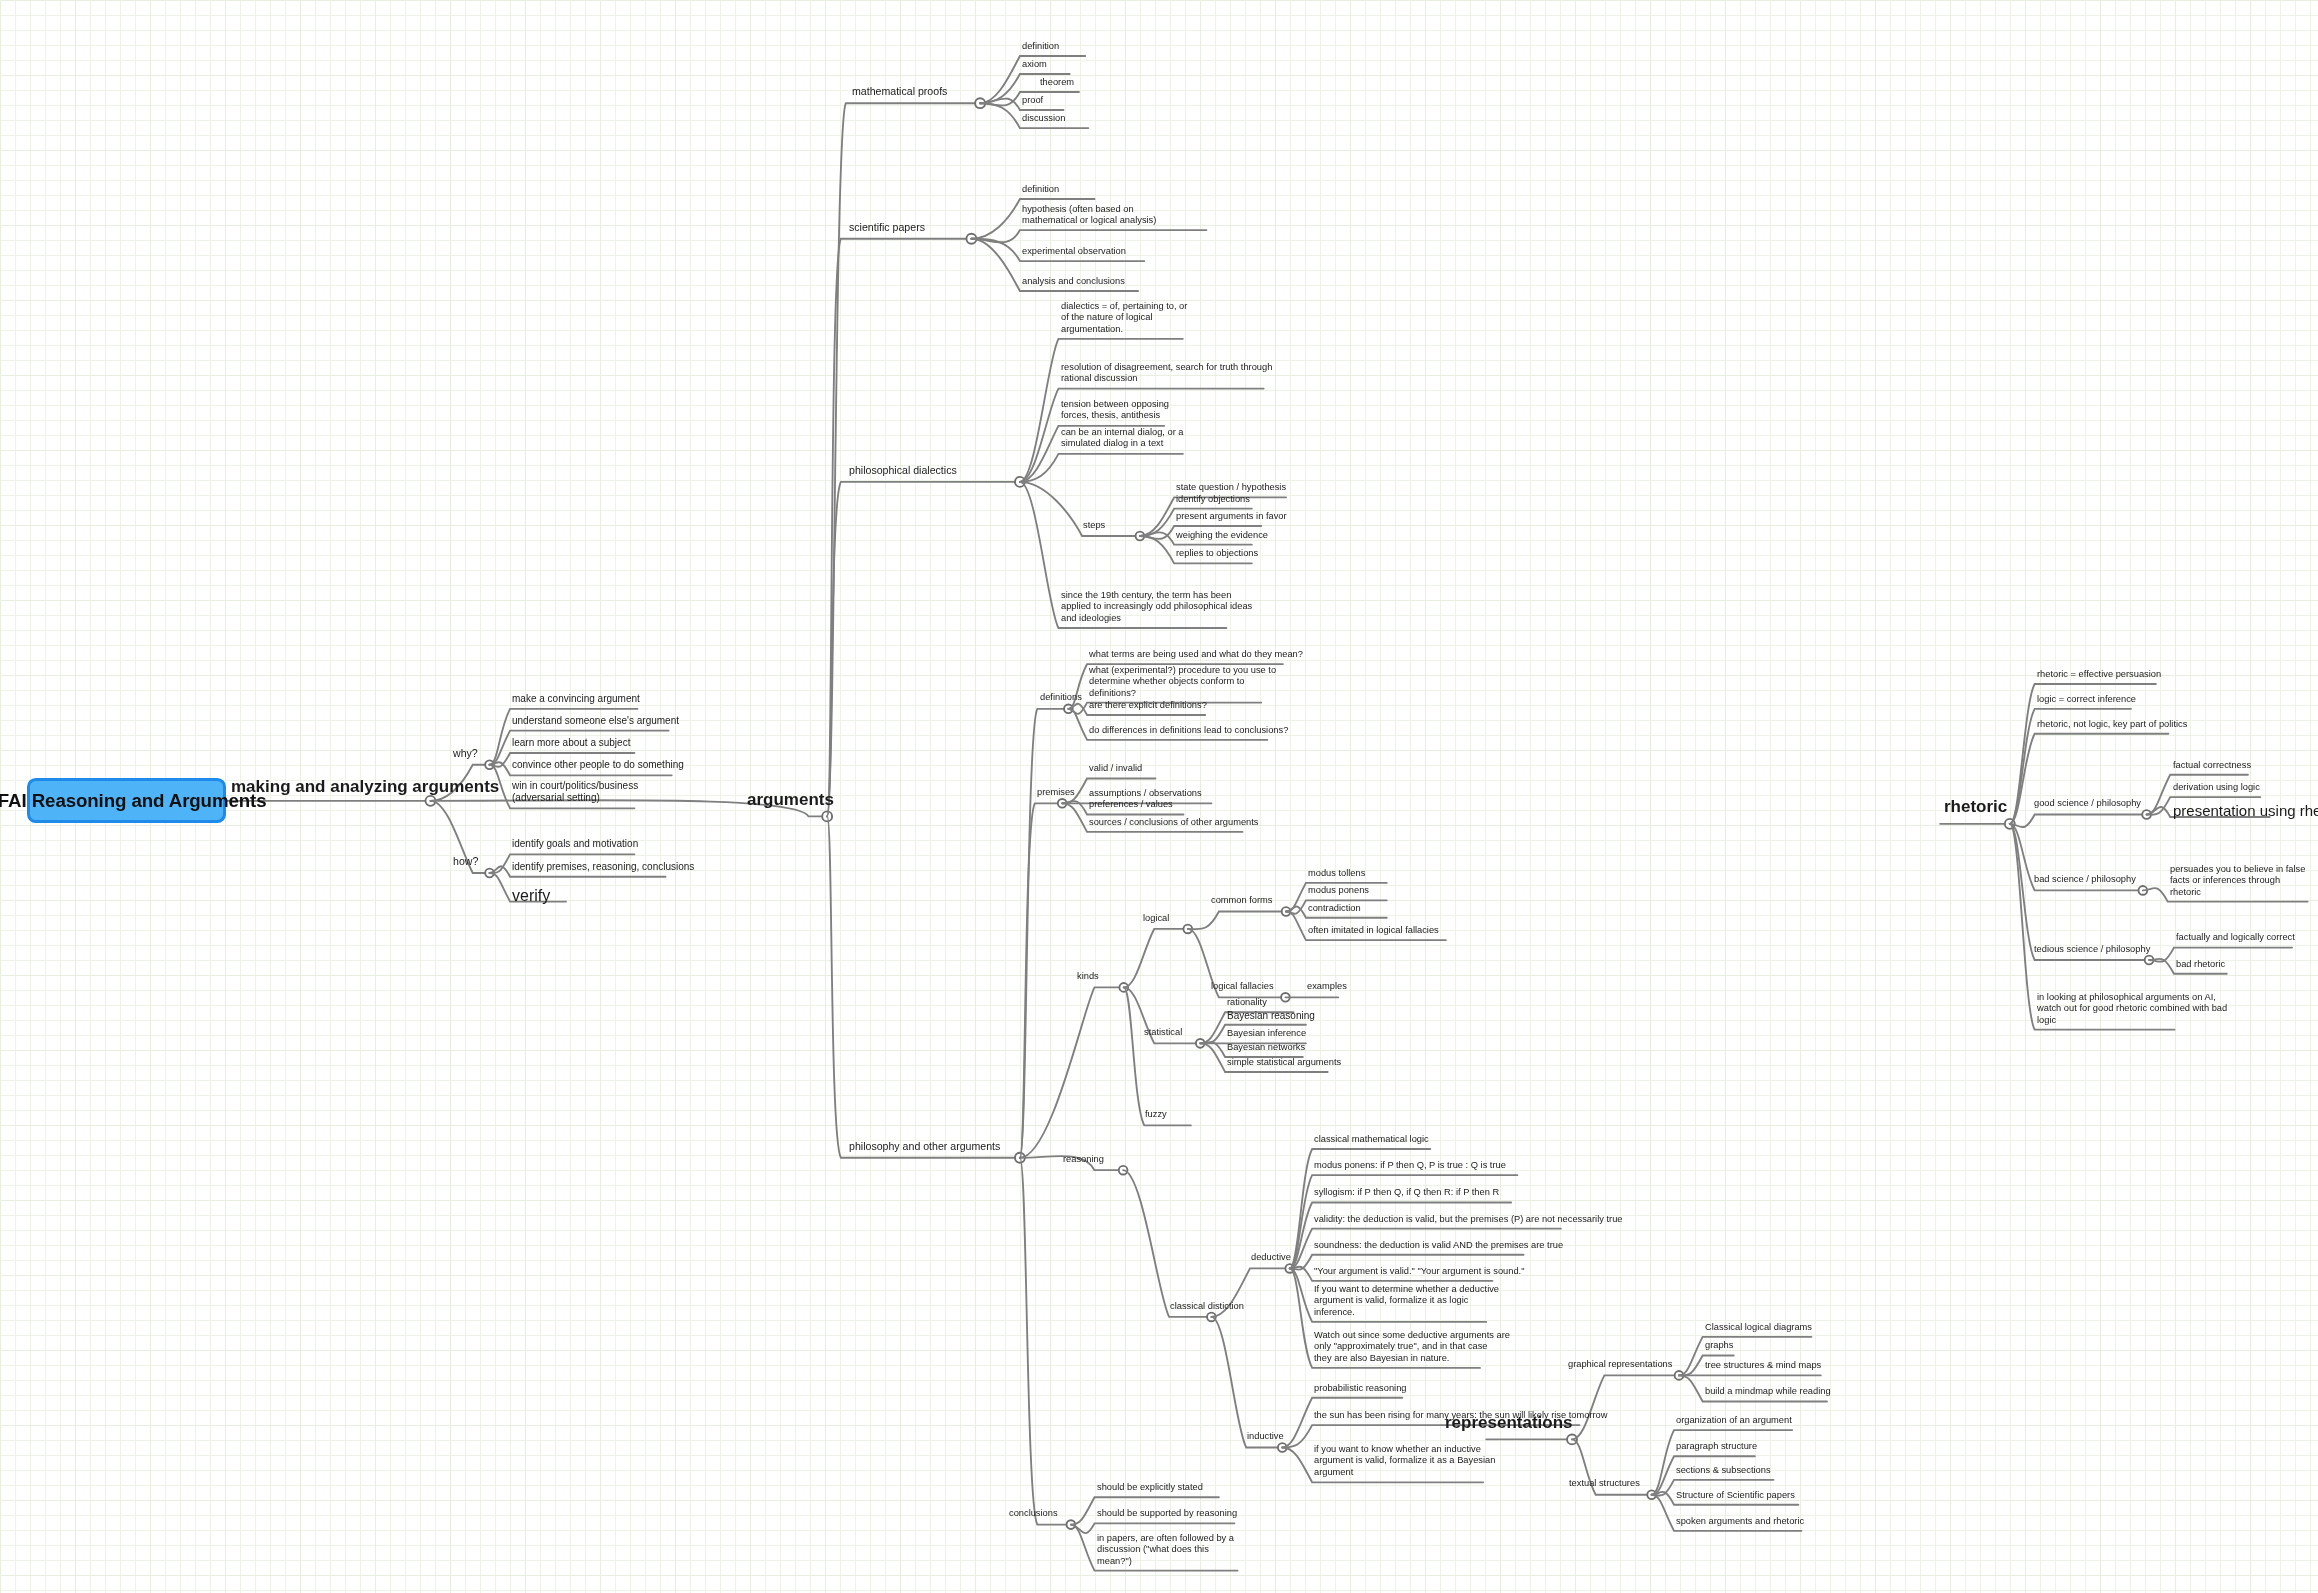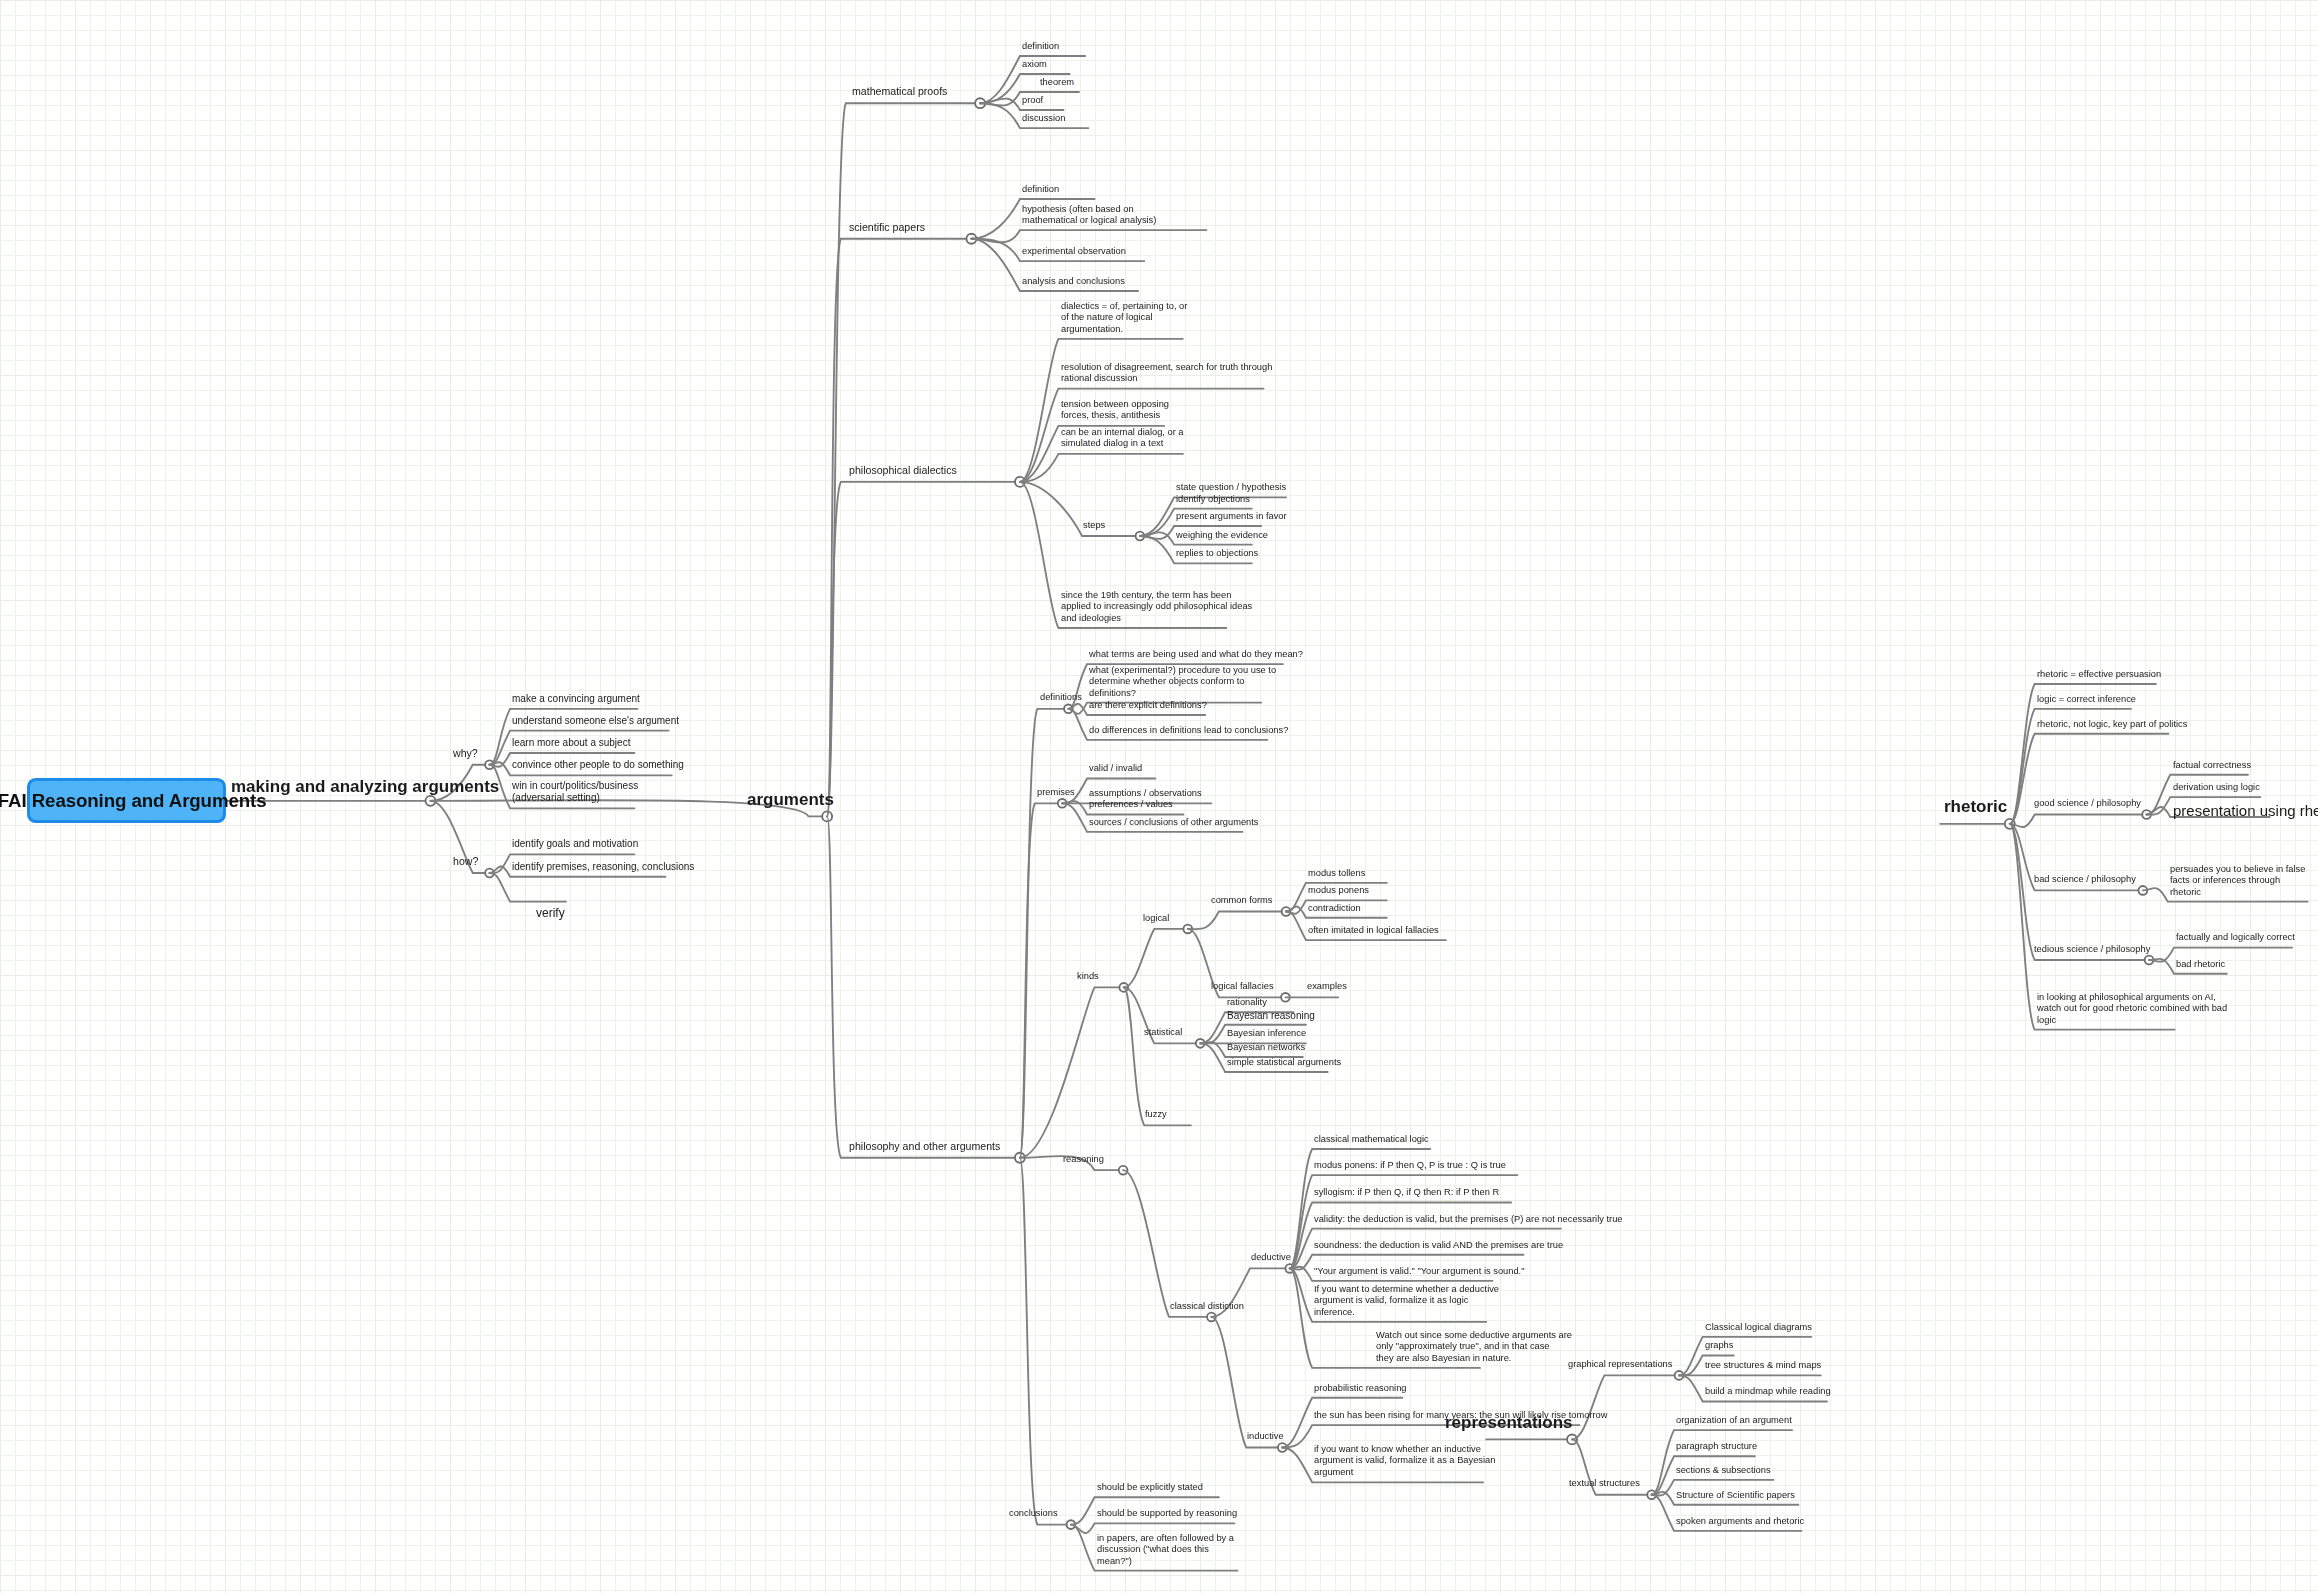--- a/index.html
+++ b/index.html
@@ -188,21 +188,21 @@
     <div class="float-lbl" style="left: 453px; font-size: 10.6px; top: 747px;">why?</div>
     <div class="float-lbl" style="left: 453px; font-size: 10.6px; top: 855px;">how?</div>
     <div class="float-lbl" style="left: 512px; font-size: 10px; top: 693px;">make a convincing argument</div>
     <div class="float-lbl" style="left: 512px; font-size: 10px; top: 715px;">understand someone else's argument</div>
     <div class="float-lbl" style="left: 512px; font-size: 10px; top: 737px;">learn more about a subject</div>
     <div class="float-lbl" style="left: 512px; font-size: 10px; top: 759px;">convince other people to do something</div>
     <div class="float-lbl" style="left: 512px; font-size: 10px; top: 780px;">win in court/politics/business
 (adversarial setting)</div>
     <div class="float-lbl" style="left: 512px; font-size: 10px; top: 838px;">identify goals and motivation</div>
     <div class="float-lbl" style="left: 512px; font-size: 10px; top: 861px;">identify premises, reasoning, conclusions</div>
-    <div class="float-lbl" style="left: 512px; font-size: 12px; top: 906px; padding-left: 24px;">verify</div>
+    <div class="float-lbl" style="left: 512px; font-size: 16px; top: 886px;">verify</div>
     <div class="float-lbl" style="left: 747px; font-size: 17px; font-weight: bold; top: 790px;">arguments</div>
     <div class="float-lbl" style="left: 852px; font-size: 10.6px; top: 85px;">mathematical proofs</div>
     <div class="float-lbl" style="left: 1022px; font-size: 9.3px; top: 41px;">definition</div>
     <div class="float-lbl" style="left: 1022px; font-size: 9.3px; top: 59px;">axiom</div>
     <div class="float-lbl" style="left: 1022px; font-size: 9.3px; top: 77px; padding-left: 18px;">theorem</div>
     <div class="float-lbl" style="left: 1022px; font-size: 9.3px; top: 95px;">proof</div>
     <div class="float-lbl" style="left: 1022px; font-size: 9.3px; top: 113px;">discussion</div>
     <div class="float-lbl" style="left: 849px; font-size: 10.6px; top: 221px;">scientific papers</div>
     <div class="float-lbl" style="left: 1022px; font-size: 9.3px; top: 184px;">definition</div>
     <div class="float-lbl" style="left: 1022px; font-size: 9.3px; top: 204px;">hypothesis (often based on
@@ -262,21 +262,21 @@
     <div class="float-lbl" style="left: 1251px; font-size: 9.3px; top: 1252px;">deductive</div>
     <div class="float-lbl" style="left: 1314px; font-size: 9.3px; top: 1134px;">classical mathematical logic</div>
     <div class="float-lbl" style="left: 1314px; font-size: 9.3px; top: 1160px;">modus ponens: if P then Q, P is true : Q is true</div>
     <div class="float-lbl" style="left: 1314px; font-size: 9.3px; top: 1187px;">syllogism: if P then Q, if Q then R: if P then R</div>
     <div class="float-lbl" style="left: 1314px; font-size: 9.3px; top: 1214px;">validity: the deduction is valid, but the premises (P) are not necessarily true</div>
     <div class="float-lbl" style="left: 1314px; font-size: 9.3px; top: 1240px;">soundness: the deduction is valid AND the premises are true</div>
     <div class="float-lbl" style="left: 1314px; font-size: 9.3px; top: 1266px;">"Your argument is valid." "Your argument is sound."</div>
     <div class="float-lbl" style="left: 1314px; font-size: 9.3px; top: 1284px;">If you want to determine whether a deductive
 argument is valid, formalize it as logic
 inference.</div>
-    <div class="float-lbl" style="left: 1376px; font-size: 9.3px; top: 1330px;">Watch out since some deductive arguments are
+    <div class="float-lbl" style="left: 1314px; font-size: 9.3px; top: 1330px;">Watch out since some deductive arguments are
 only "approximately true", and in that case
 they are also Bayesian in nature.</div>
     <div class="float-lbl" style="left: 1247px; font-size: 9.3px; top: 1431px;">inductive</div>
     <div class="float-lbl" style="left: 1314px; font-size: 9.3px; top: 1383px;">probabilistic reasoning</div>
     <div class="float-lbl" style="left: 1314px; font-size: 9.3px; top: 1410px;">the sun has been rising for many years: the sun will likely rise tomorrow</div>
     <div class="float-lbl" style="left: 1314px; font-size: 9.3px; top: 1444px;">if you want to know whether an inductive
 argument is valid, formalize it as a Bayesian
 argument</div>
     <div class="float-lbl" style="left: 1009px; font-size: 9.3px; top: 1508px;">conclusions</div>
     <div class="float-lbl" style="left: 1097px; font-size: 9.3px; top: 1482px;">should be explicitly stated</div>

